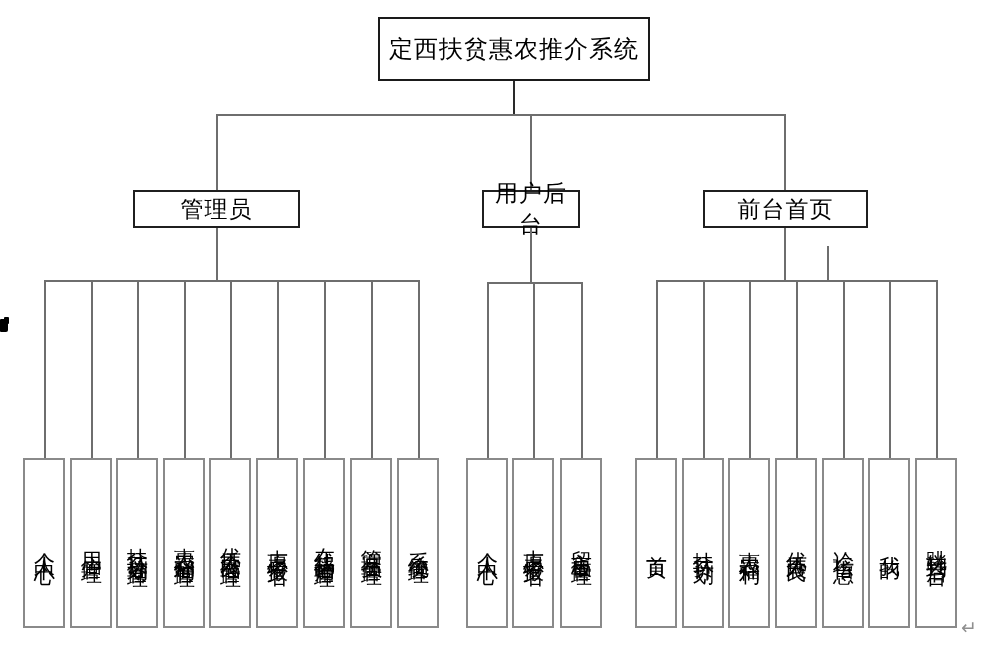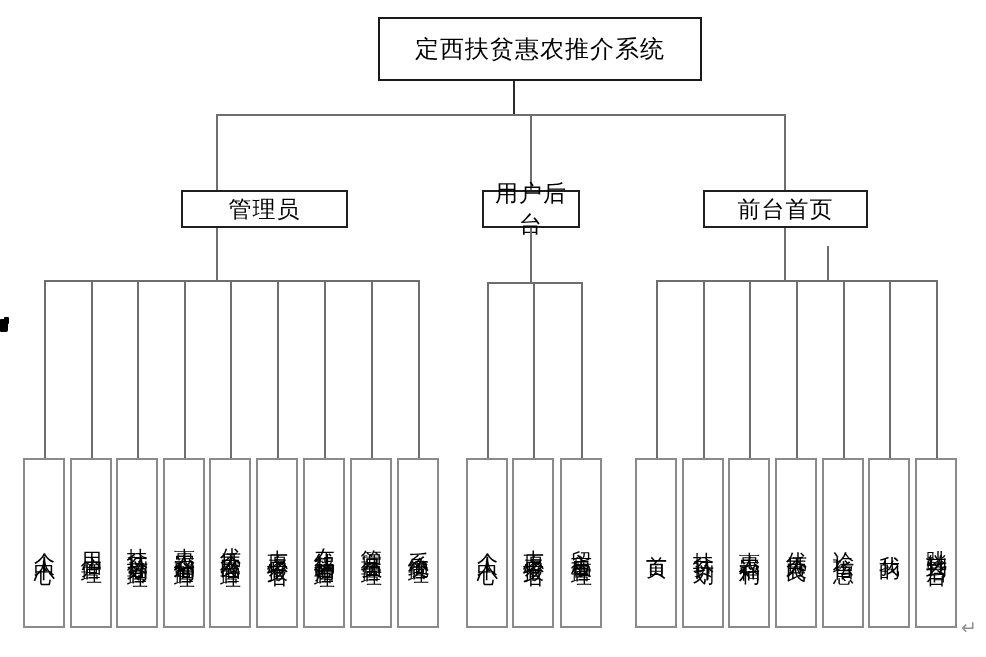--- a/index.html
+++ b/index.html
@@ -15,21 +15,21 @@
   .node {
     position: absolute;
     background: #fff;
     display: flex;
     align-items: center;
     justify-content: center;
     box-sizing: border-box;
     text-align: center;
   }
   .root-box {
-    left: 378px; top: 17px; width: 324px; height: 64px;
+    left: 378px; top: 17px; width: 272px; height: 64px;
     border: 2px solid #1a1a1a;
     font-size: 24px;
     letter-spacing: 1px;
   }
   .l2-box {
     top: 190px; height: 38px;
     border: 2px solid #1f1f1f;
     font-size: 23px;
     letter-spacing: 1px;
   }
@@ -74,21 +74,21 @@
   </div>
 
   <div class="vline blackline" style="left:513px; top:81px; height:34px;"></div>
 
   <div class="hline" style="left:216px; top:114px; width:570px;"></div>
 
   <div class="vline" style="left:216px; top:114px; height:76px;"></div>
   <div class="vline" style="left:530px; top:114px; height:76px;"></div>
   <div class="vline" style="left:784px; top:114px; height:76px;"></div>
 
-  <div class="node l2-box" style="left:133px; width:167px;margin-left:48px;">
+  <div class="node l2-box" style="left:133px; width:167px;">
     <span>管理员</span>
   </div>
   <div class="node l2-box" style="left:703px; width:165px;">
     <span>前台首页</span>
   </div>
   <div class="node l2-box" style="left:482px; width:98px;">
     <span>用户后台</span>
   </div>
 
   <div class="vline" style="left:216px; top:228px; height:53px;"></div>

